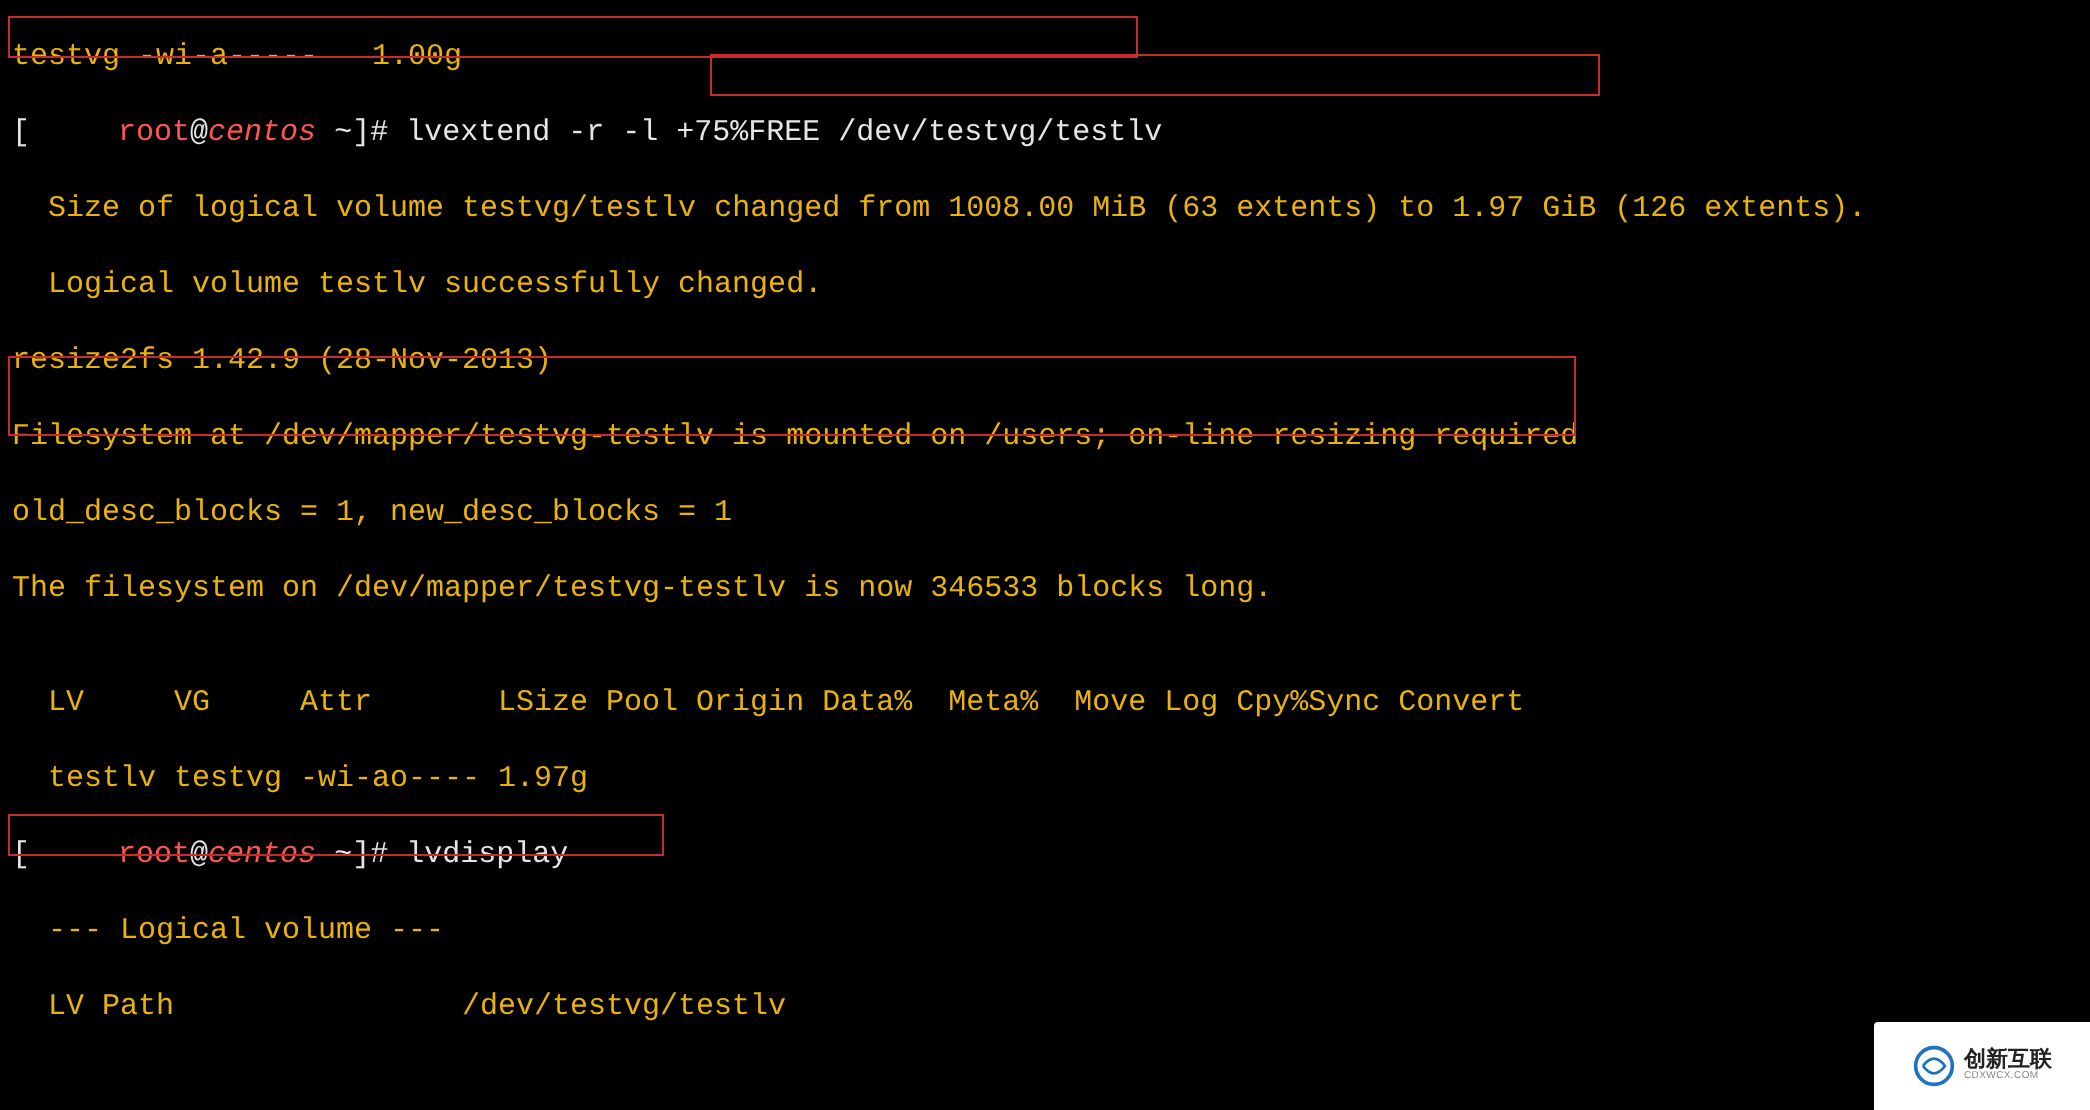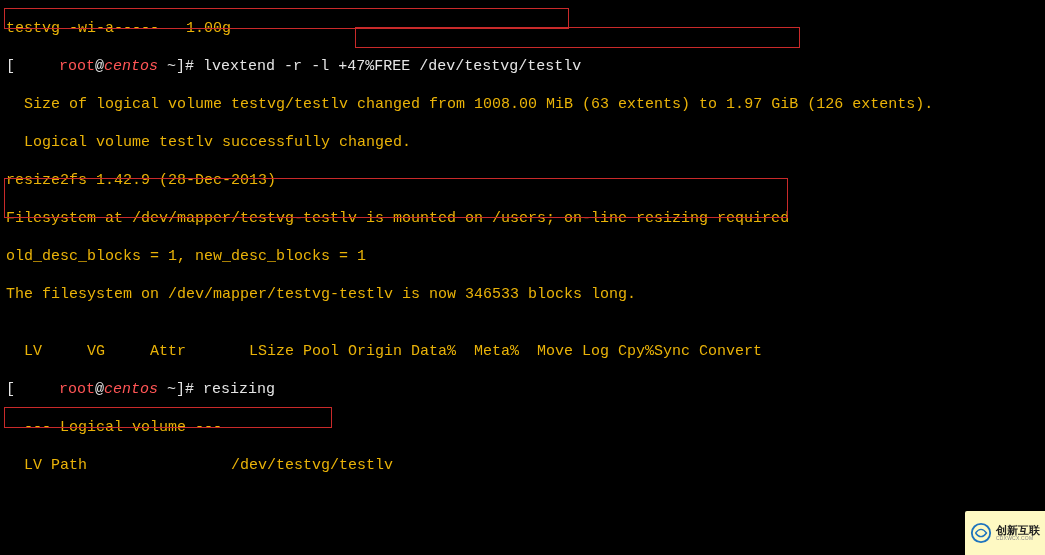--- a/index.html
+++ b/index.html
@@ -26,50 +26,51 @@
   .out { color: #eab308; }
   .box {
     position: absolute;
     border: 1px solid #c92a2a;
     pointer-events: none;
   }
   .watermark {
     position: absolute;
     right: 0;
     bottom: 0;
-    width: 80px;
+    width: 108px;
     height: 44px;
-    background: #fef9c3;
+    background: #ffffff;
     display: flex;
     align-items: center;
     justify-content: center;
     font-size: 10px;
     color: #666;
     border-top-left-radius: 2px;
   }
   .watermark svg { flex-shrink: 0; margin-right: 4px; }
   .wm-text{ line-height: 1.1; font-family: sans-serif;}
   .wm-cn{ font-size:11px; color:#222; font-weight:600;}
   .wm-en{ font-size:5px; letter-spacing:0.2px; color:#888;}
 </style>
 </head>
 <body>
 
 <div class="terminal">
 <div class="out">testvg -wi-a-----   1.00g                                                    </div>
-<div>[<span class="user">root</span>@<span class="host">centos</span> <span class="tilde">~</span>]# <span class="cmd">lvextend -r -l +47%FREE /dev/testvg/testlv</span></div>
+<div>[<span class="user">root</span>@<span class="host">centos</span> <span class="tilde">~</span>]# <span class="cmd">lvextend -r -l +75%FREE /dev/testvg/testlv</span></div>
 <div class="out"><span>  Size of logical volume testvg/testlv </span><span>changed from 1008.00 MiB (63 extents) to 1.97 GiB</span><span> (126 extents).</span></div>
 <div class="out">  Logical volume testlv successfully changed.</div>
-<div class="out">resize2fs 1.42.9 (28-Dec-2013)</div>
+<div class="out">resize2fs 1.42.9 (28-Nov-2013)</div>
 <div class="out">Filesystem at /dev/mapper/testvg-testlv is mounted on /users; on-line resizing required</div>
 <div class="out">old_desc_blocks = 1, new_desc_blocks = 1</div>
 <div class="out">The filesystem on /dev/mapper/testvg-testlv is now 346533 blocks long.</div>
 <div class="out"></div>
 <div class="out">  LV     VG     Attr       LSize Pool Origin Data%  Meta%  Move Log Cpy%Sync Convert</div>
-<div>[<span class="user">root</span>@<span class="host">centos</span> <span class="tilde">~</span>]# <span class="cmd">resizing</span></div>
+<div class="out">  testlv testvg -wi-ao---- 1.97g</div>
+<div>[<span class="user">root</span>@<span class="host">centos</span> <span class="tilde">~</span>]# <span class="cmd">lvdisplay</span></div>
 <div class="out">  --- Logical volume ---</div>
 <div class="out">  LV Path                /dev/testvg/testlv</div>
 
 
 
 
 
 
 
 

